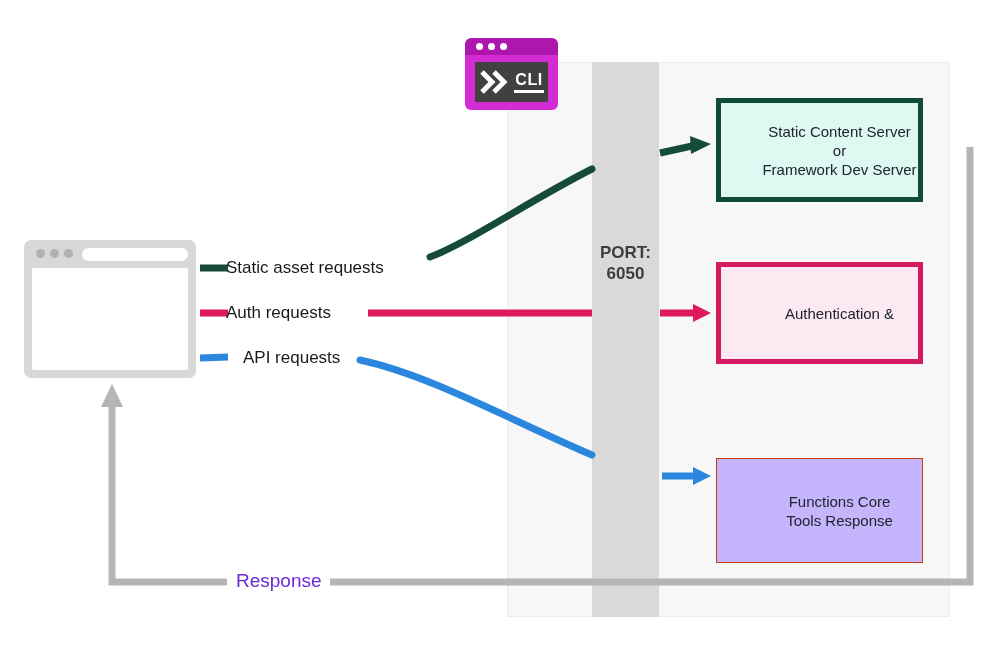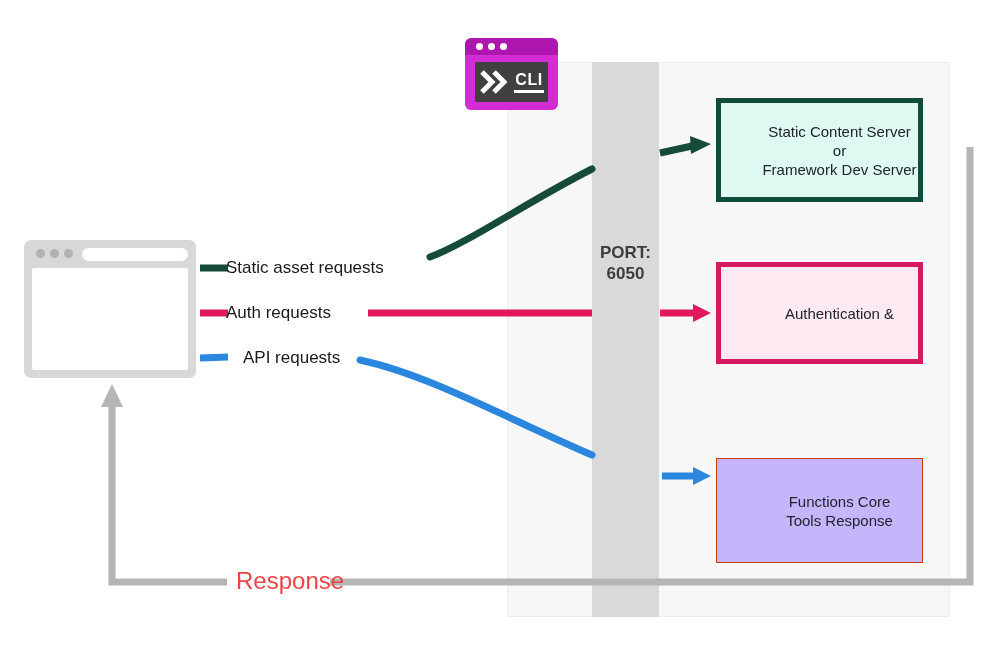--- a/index.html
+++ b/index.html
@@ -36,21 +36,21 @@
   
   .cli{left:465px;top:38px;width:93px;height:72px;border-radius:6px;overflow:hidden;}
   .cli-header{height:17px;background:#ad17ad;position:relative;}
   .cli-header .dot{position:absolute;width:7px;height:7px;border-radius:50%;background:#ffffff;top:5px;}
   .cli-body{height:55px;background:#d42cd4;position:relative;}
   .cli-screen{position:absolute;left:10px;right:10px;top:7px;bottom:8px;background:#404040;border-radius:1px;
     display:flex;align-items:center;justify-content:center;gap:3px;}
   .cli-text{color:#ffffff;font-weight:700;font-size:16px;letter-spacing:.5px;border-bottom:3.5px solid #ffffff;padding:0 1px 1px 1px;}
 
   
-  .response-label{font-size:24px;color:#ef4444;white-space:nowrap;transform:translateY(-50%);}
+  .response-label{font-size:19px;color:#6d28d9;white-space:nowrap;transform:translateY(-50%);}
 </style>
 </head>
 <body>
 
 <div class="abs panel"></div>
 <div class="abs port-bar"></div>
 <div class="abs port-label">
   <div>PORT:</div>
   <div>6050</div>
 </div>

